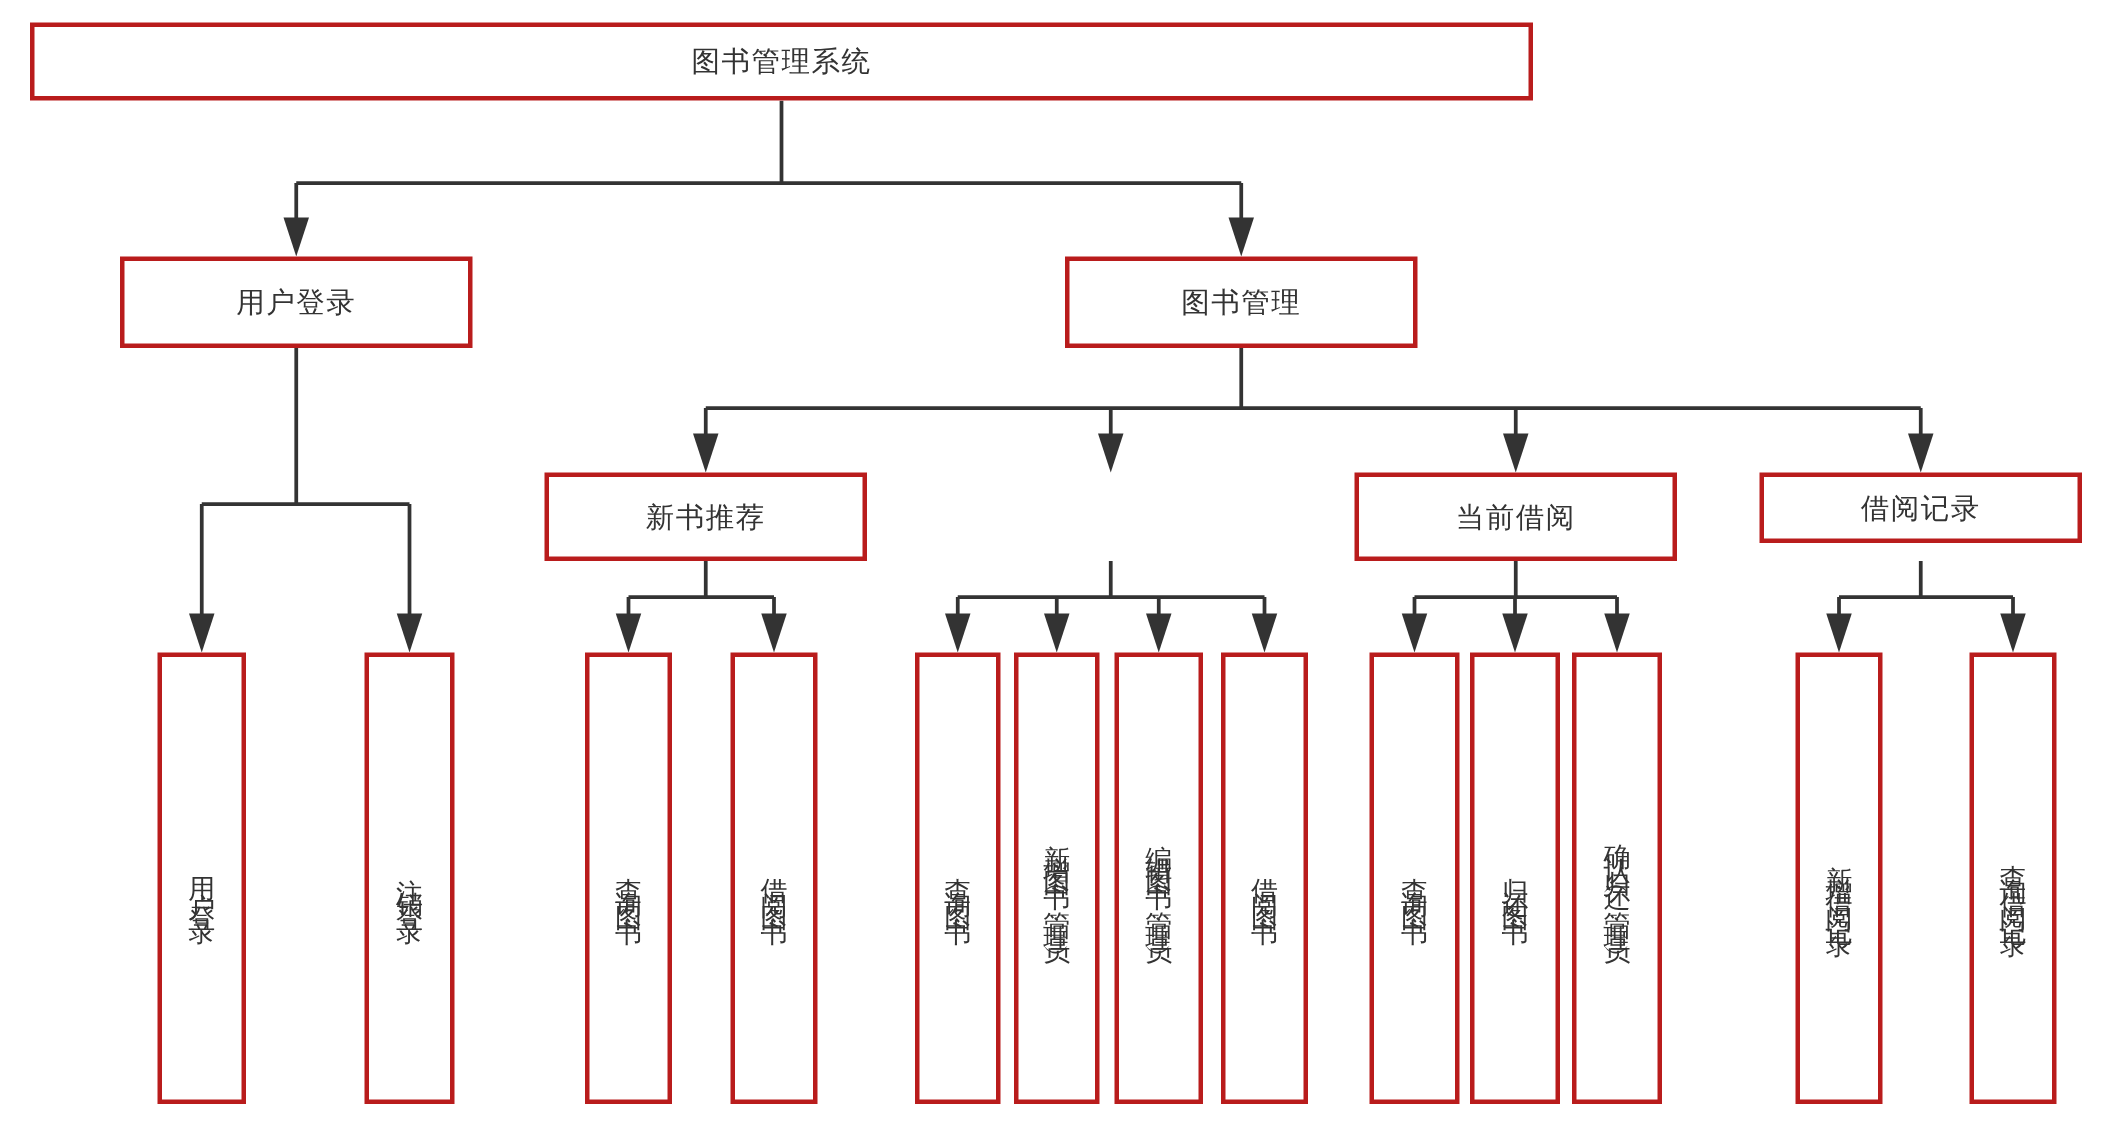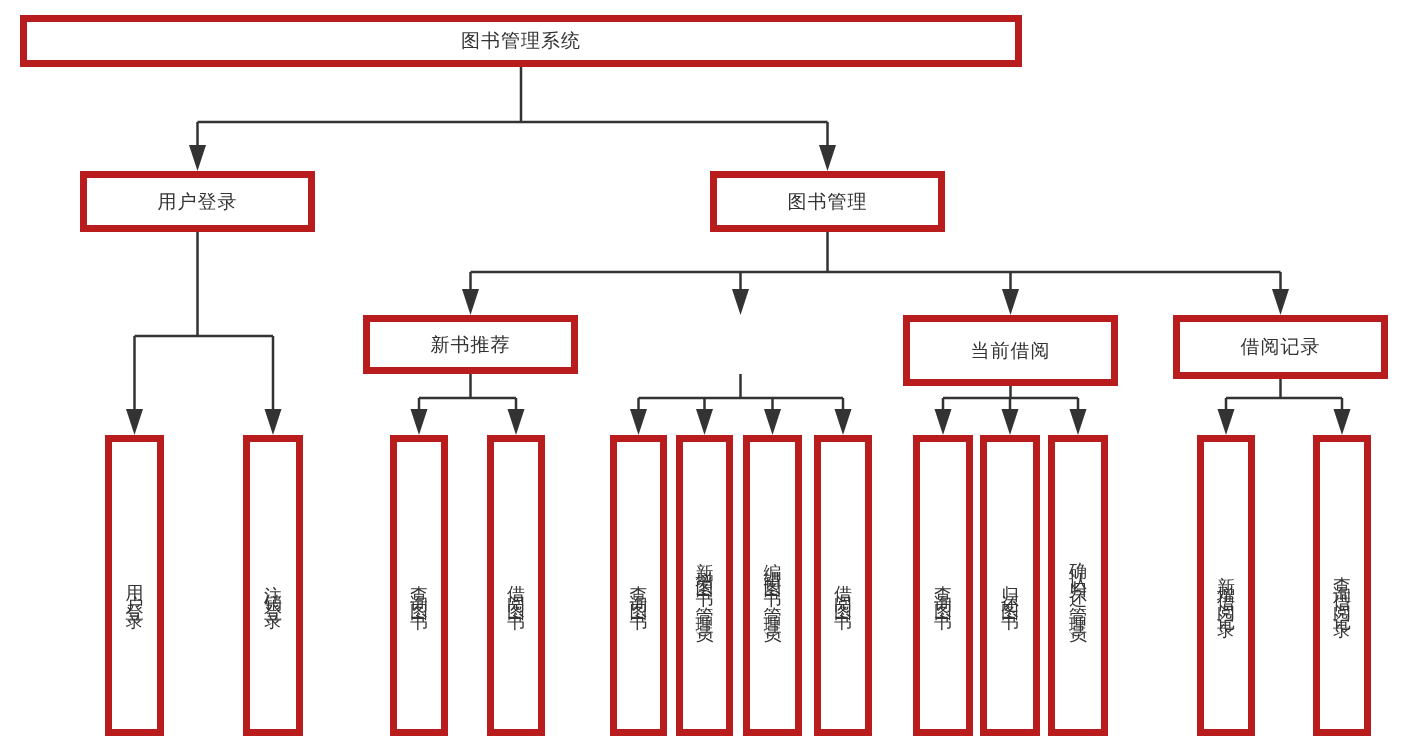--- a/index.html
+++ b/index.html
@@ -13,21 +13,21 @@
   }
   #connectors {
     position: absolute;
     left: 0; top: 0;
     width: 1405px; height: 747px;
     pointer-events: none;
   }
   .node {
     position: absolute;
     box-sizing: border-box;
-    border: 7px solid #b91c1c;
+    border: 3px solid #b91c1c;
     background: #ffffff;
     color: #333333;
     display: flex;
     align-items: center;
     justify-content: center;
     text-align: center;
   }
   .node.h {
     font-size: 19px;
     letter-spacing: 1px;
@@ -99,22 +99,22 @@
       <polygon points="1333.5,409 1350.5,409 1342,435"></polygon>
     </g>
   </svg>
 
   <div class="node h" style="left:20px; top:15px; width:1002px; height:52px;">图书管理系统</div>
 
   <div class="node h" style="left:80px; top:171px; width:235px; height:61px;">用户登录</div>
   <div class="node h" style="left:363px; top:315px; width:215px; height:59px;">新书推荐</div>
 
   <div class="node h" style="left:710px; top:171px; width:235px; height:61px;">图书管理</div>
-  <div class="node h" style="left:903px; top:315px; width:215px; height:71px;">当前借阅</div>
-  <div class="node h" style="left:1173px; top:315px; width:215px; height:64px;">借阅记录</div>
+  <div class="node h" style="left:903px; top:315px; width:215px; height:59px;">当前借阅</div>
+  <div class="node h" style="left:1173px; top:315px; width:215px; height:47px;">借阅记录</div>
 
   <div class="node v" style="left:105px; top:435px; width:59px; height:301px;">用户登录</div>
   <div class="node v" style="left:243px; top:435px; width:60px; height:301px;">注销登录</div>
 
   <div class="node v" style="left:390px; top:435px; width:58px; height:301px;">查询图书</div>
   <div class="node v" style="left:487px; top:435px; width:58px; height:301px;">借阅图书</div>
 
   <div class="node v" style="left:610px; top:435px; width:57px; height:301px;">查询图书</div>
   <div class="node v" style="left:676px; top:435px; width:57px; height:301px;">新增图书（管理员）</div>
   <div class="node v" style="left:743px; top:435px; width:59px; height:301px;">编辑图书（管理员）</div>

